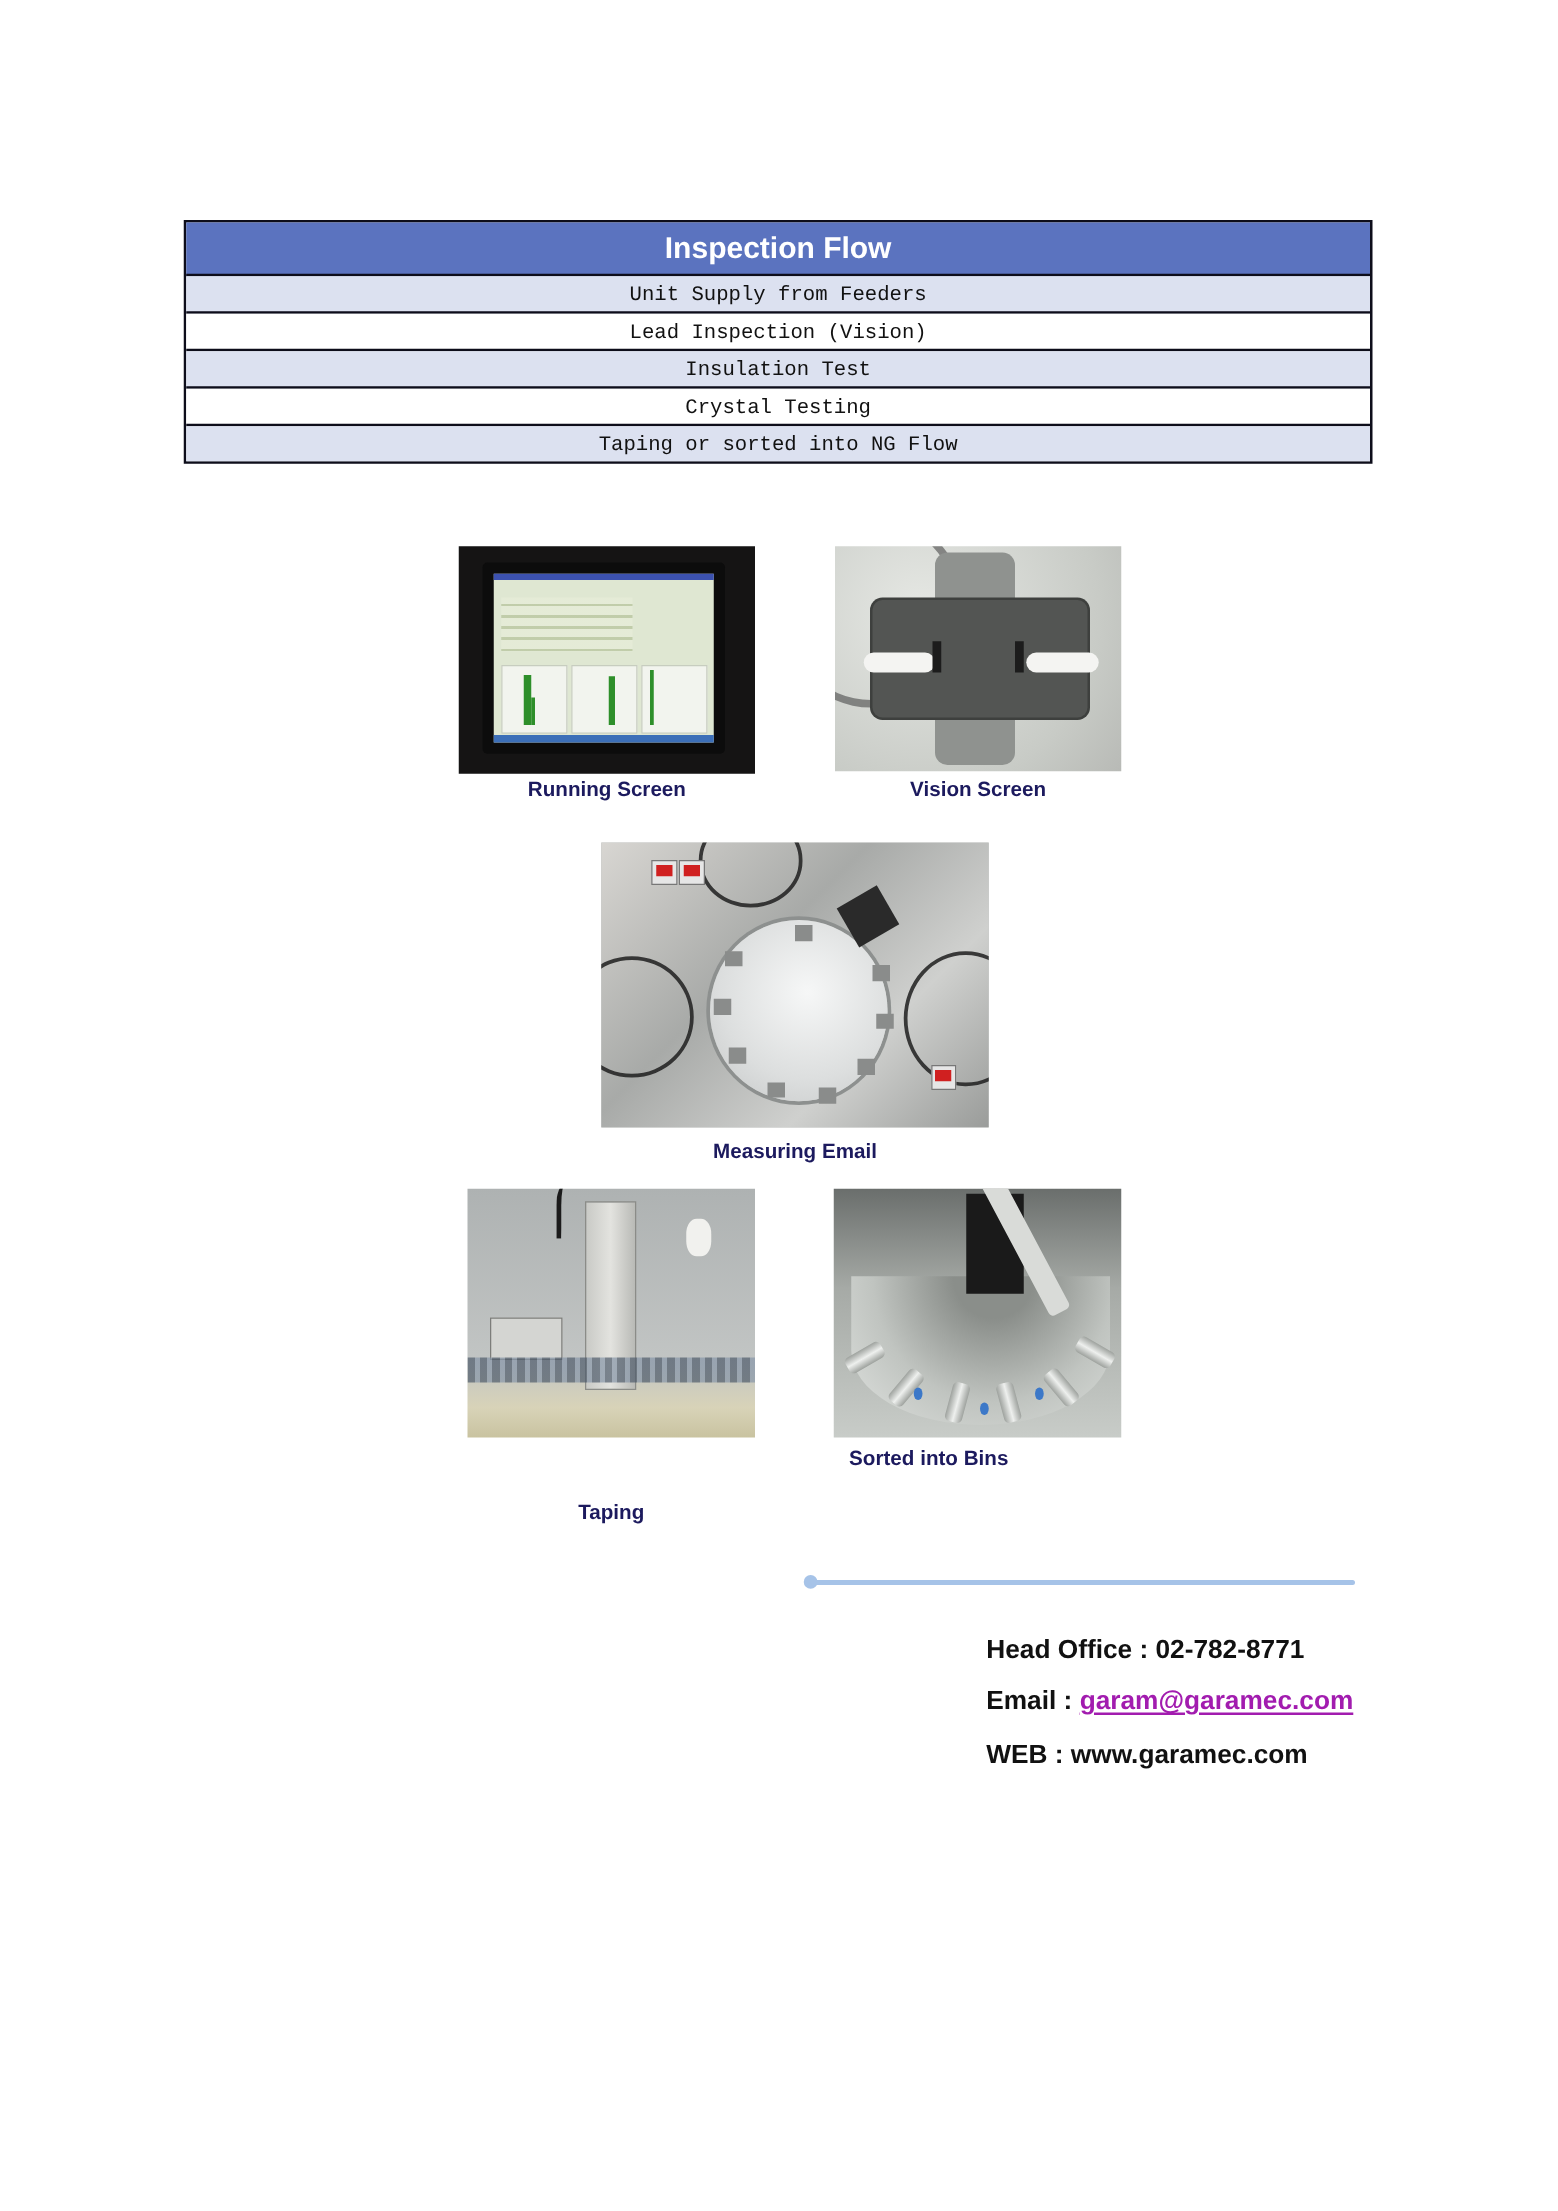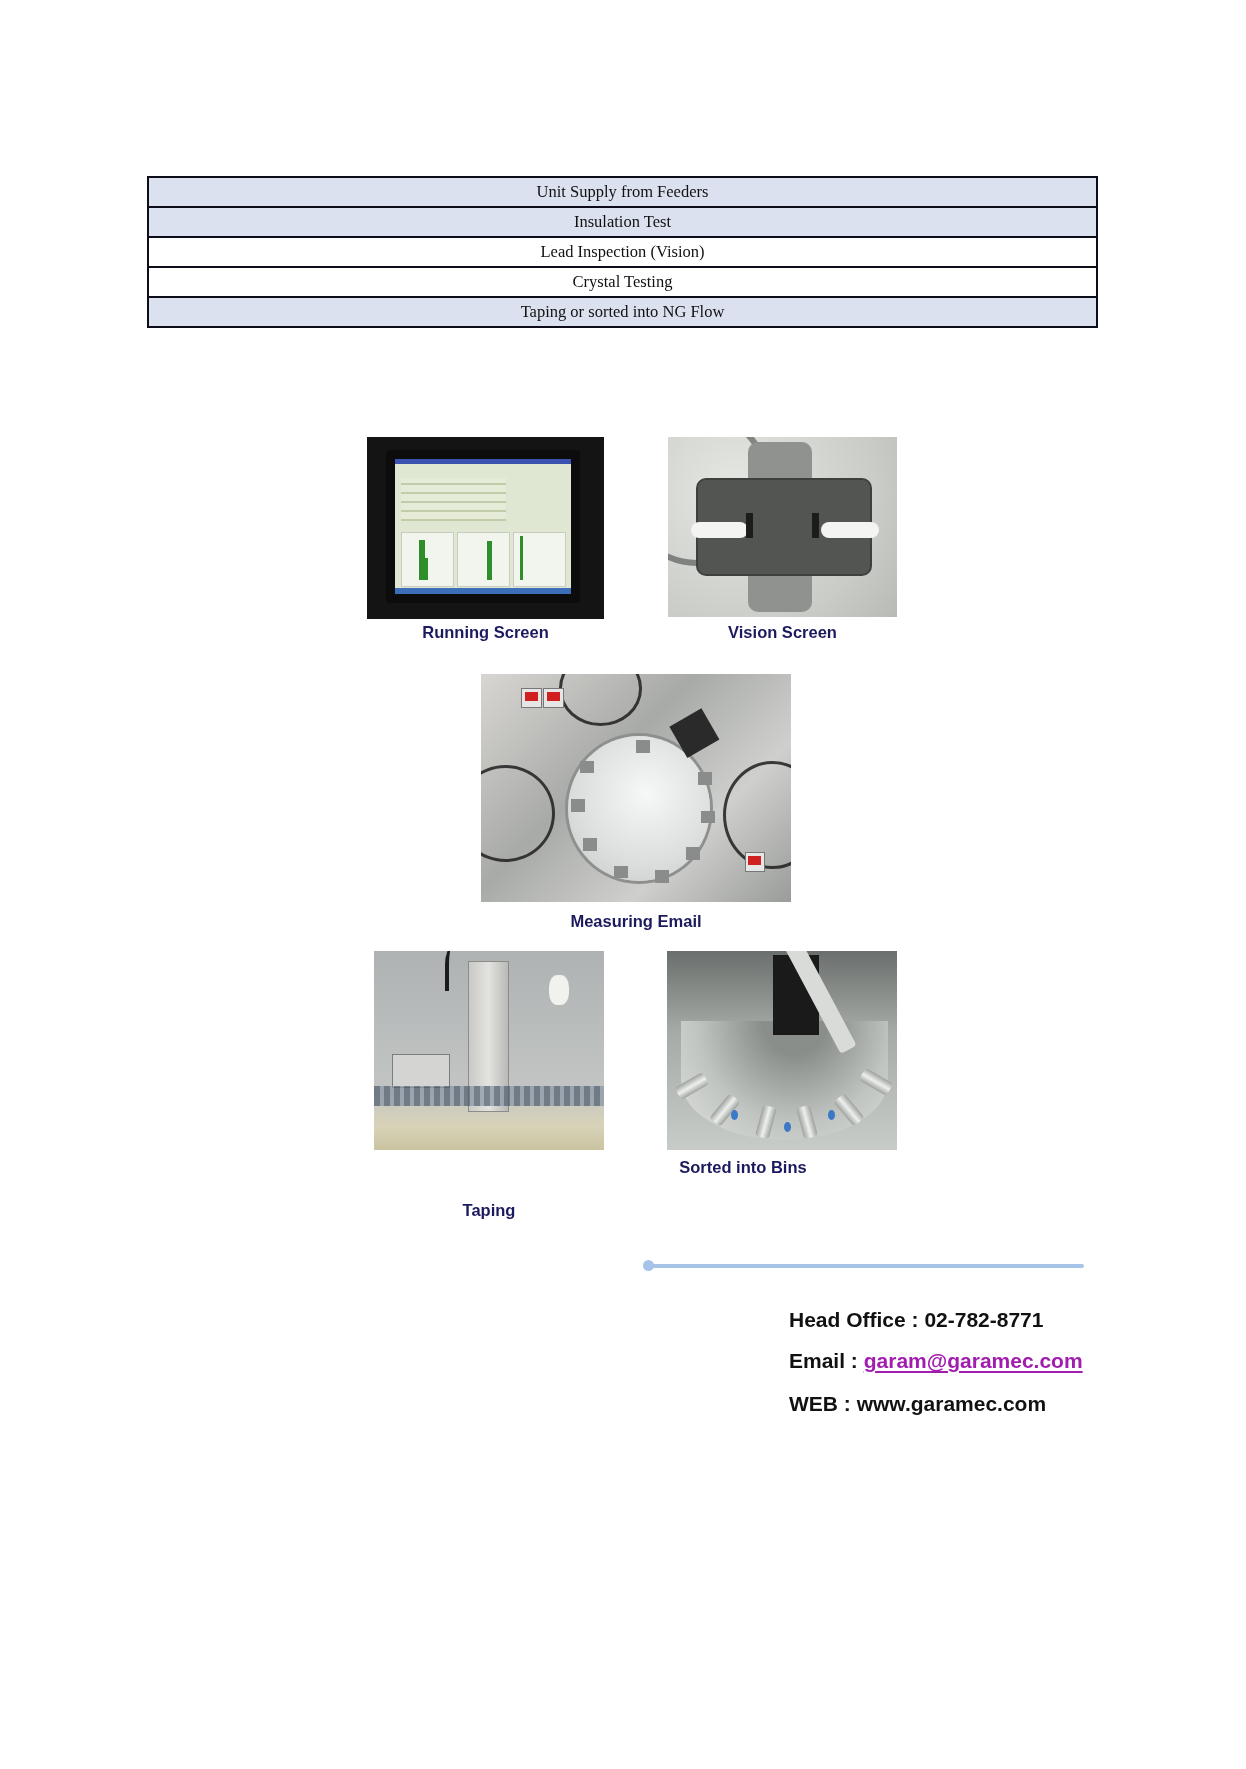--- a/index.html
+++ b/index.html
@@ -12,21 +12,21 @@
       border: 2px solid #0d0d1a; box-sizing: border-box; border-collapse: collapse;
     }
     .flow-header {
       height: 41px; background: #5b73bf; color: #ffffff;
       font-family: "Liberation Sans", sans-serif; font-weight: bold; font-size: 24px;
       display: flex; align-items: center; justify-content: center;
       border-bottom: 2px solid #0d0d1a;
     }
     .flow-row {
       height: 28px; display: flex; align-items: center; justify-content: center;
-      font-family: Liberation Serif, serif; font-size: 16.5px; color: #111111;
+      font-family: Liberation Mono, monospace; font-size: 16.5px; color: #111111;
       border-bottom: 2px solid #0d0d1a;
     }
     .flow-row:last-child { border-bottom: none; }
     .flow-row.band { background: #dce1f0; }
     .flow-row.plain { background: #ffffff; }
 
     
     .figure { position: absolute; }
     .photo { position: absolute; overflow: hidden; }
     .caption {
@@ -104,23 +104,24 @@
     .divider-dot { position:absolute; left:643px; top:1260px; width:11px; height:11px;
       background:#a6c3e8; border-radius:50%; }
     .contact { position:absolute; left:789px; font-family: "Liberation Sans", sans-serif;
       font-weight: bold; font-size: 21px; color:#111111; white-space:nowrap; }
     .contact a { color:#a21caf; text-decoration: underline; text-underline-offset: 3px; }
   </style>
 </head>
 <body>
 
 <div class="flow-table">
+  <div class="flow-header">Inspection Flow</div>
   <div class="flow-row band">Unit Supply from Feeders</div>
+  <div class="flow-row plain">Lead Inspection (Vision)</div>
   <div class="flow-row band">Insulation Test</div>
-  <div class="flow-row plain">Lead Inspection (Vision)</div>
   <div class="flow-row plain">Crystal Testing</div>
   <div class="flow-row band">Taping or sorted into NG Flow</div>
 </div>
 
 <div class="figure">
   <div class="photo ph-running" style="left:367px; top:437px; width:237px; height:182px;">
     <div class="bezel"></div>
     <div class="screen">
       <div class="titlebar"></div>
       <div class="grid"></div>

